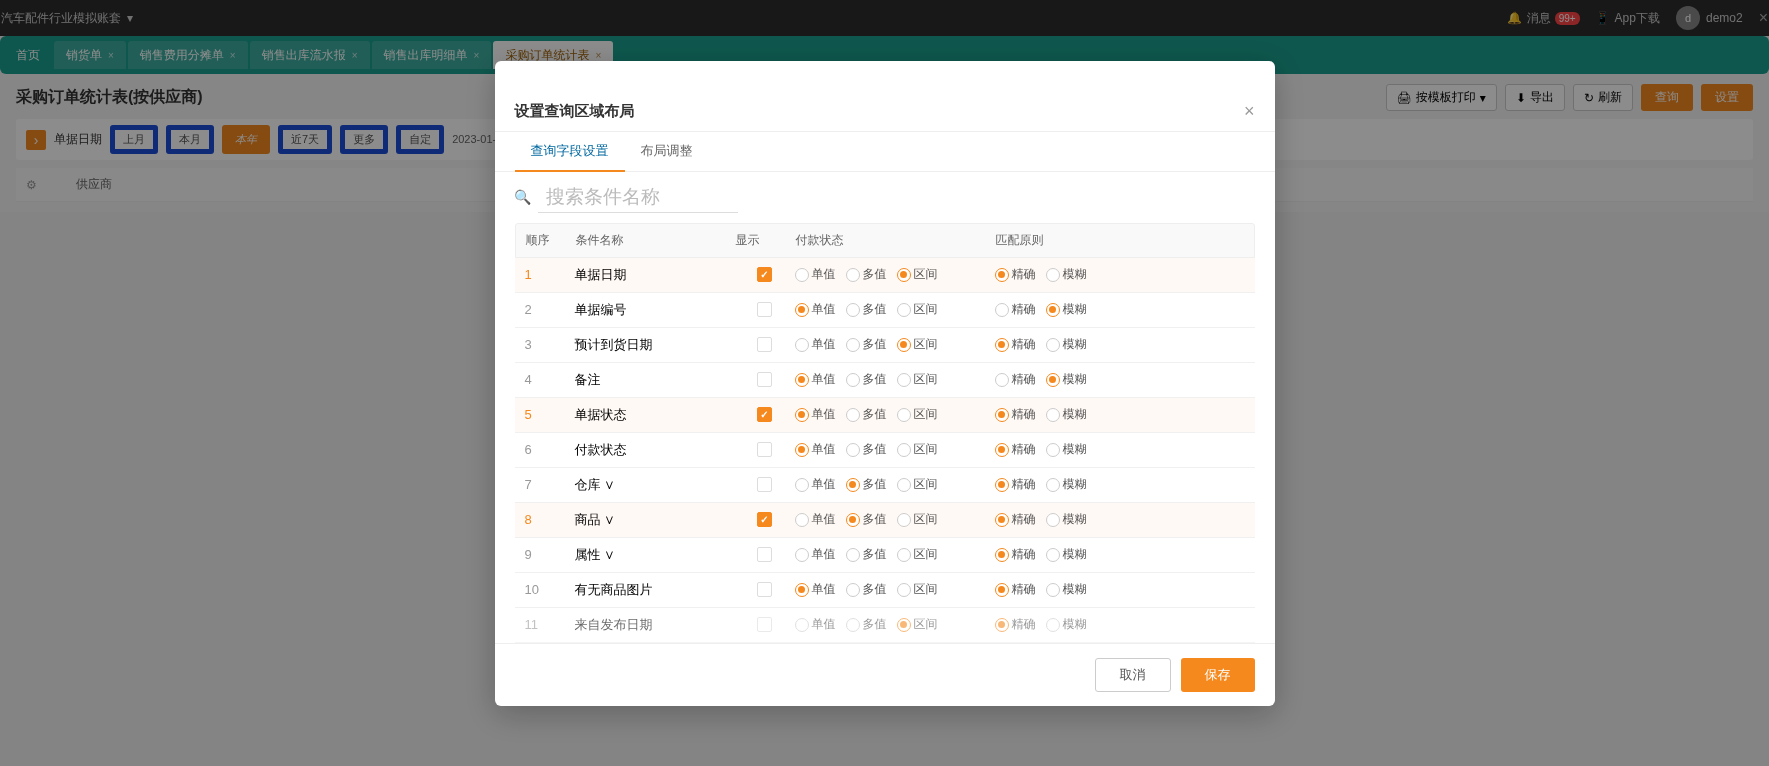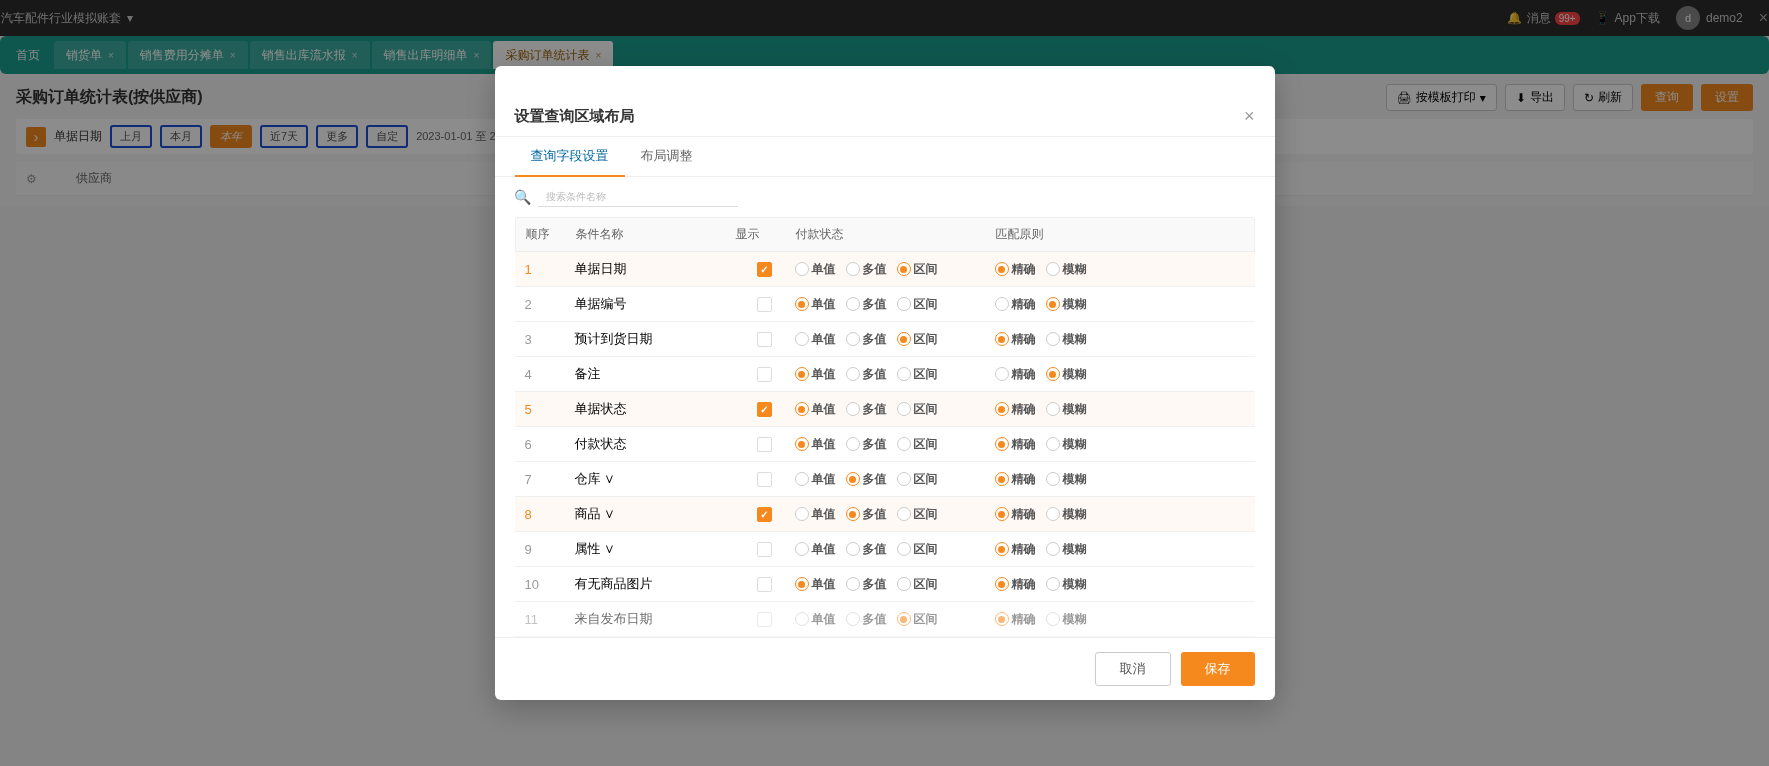--- a/index.html
+++ b/index.html
@@ -71,21 +71,21 @@
       padding: 6px 10px;
       display: flex;
       align-items: center;
       gap: 8px;
       border-radius: 3px;
       margin-bottom: 8px;
       font-size: 12px;
     }
     .filter-toggle { background: #f5891e; color: white; border: none; width: 20px; height: 20px; display: flex; align-items: center; justify-content: center; border-radius: 2px; cursor: pointer; font-size: 14px; }
     .date-label { color: #333; font-weight: 500; }
-    .period-btn { padding: 2px 8px; border-radius: 3px; border: 2px solid #1d4ed8; background: white; cursor: pointer; font-size: 11px; color: #555; }
+    .period-btn { padding: 2px 8px; border-radius: 3px; border: 5px solid #1d4ed8; background: white; cursor: pointer; font-size: 11px; color: #555; }
     .period-btn.active { background: #f5891e; color: white; border-color: #f5891e; font-style: italic; }
     .date-range { color: #666; font-size: 11px; }
     .more-btn { color: #999; font-size: 11px; cursor: pointer; }
 
     
     .table-area { background: white; border-radius: 3px; }
     .table-header-row {
       display: grid;
       grid-template-columns: 50px 1fr 1fr;
       background: #f9f9f9;
@@ -145,21 +145,21 @@
     .dialog-search {
       padding: 10px 20px;
       display: flex;
       align-items: center;
       gap: 6px;
     }
     .dialog-search input {
       border: none;
       border-bottom: 1px solid #ddd;
       outline: none;
-      font-size: 10px;
+      font-size: 19px;
       padding: 4px 8px;
       width: 200px;
       color: #333;
     }
     .dialog-search input::placeholder { color: #bbb; }
     .search-icon-span { color: #aaa; font-size: 14px; }
 
     
     .dialog-table {
       flex: 1;
@@ -198,21 +198,21 @@
       border-radius: 2px;
       display: flex; align-items: center; justify-content: center;
       cursor: pointer;
       background: white;
     }
     .custom-cb.checked { background: #f5891e; border-color: #f5891e; }
     .custom-cb.checked::after { content: '✓'; color: white; font-size: 10px; font-weight: bold; }
 
     
     .radio-group { display: flex; align-items: center; gap: 10px; }
-    .radio-item { display: flex; align-items: center; gap: 3px; cursor: pointer; font-weight: bold; }
+    .radio-item { display: flex; align-items: center; gap: 3px; cursor: pointer; }
     .radio-circle {
       width: 14px; height: 14px;
       border: 1.5px solid #ccc;
       border-radius: 50%;
       display: flex; align-items: center; justify-content: center;
       background: white;
     }
     .radio-circle.selected { border-color: #f5891e; }
     .radio-circle.selected::after {
       content: '';

